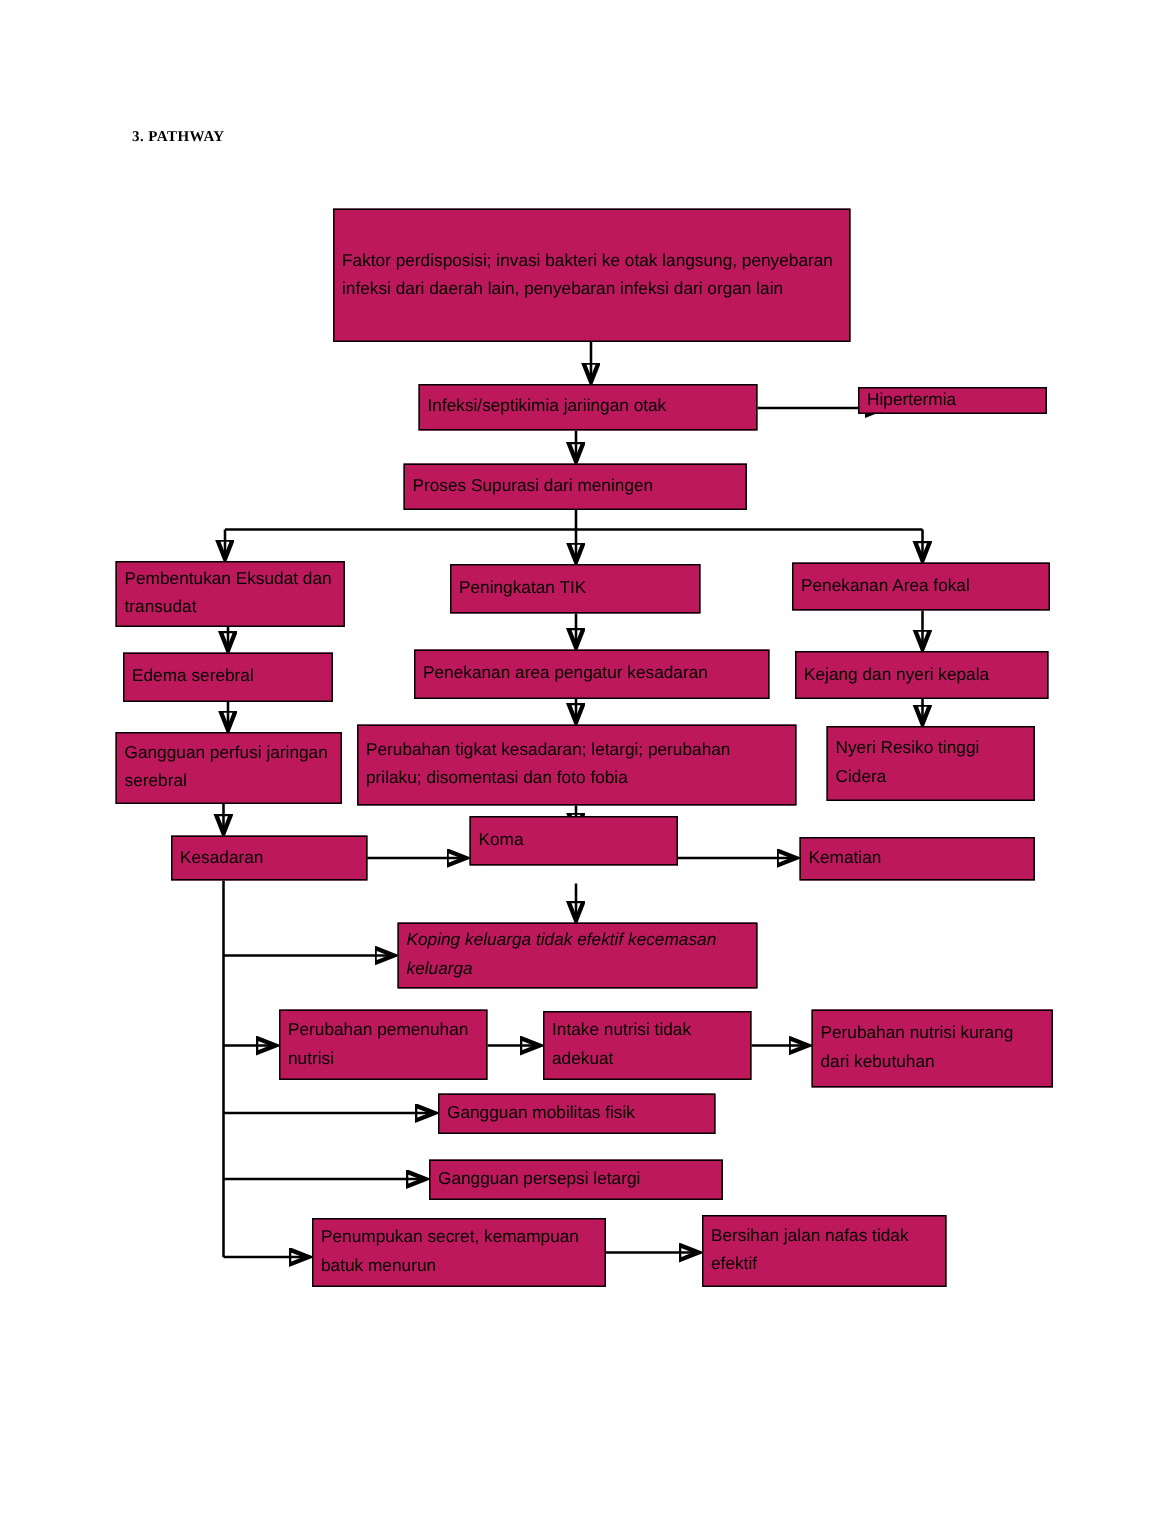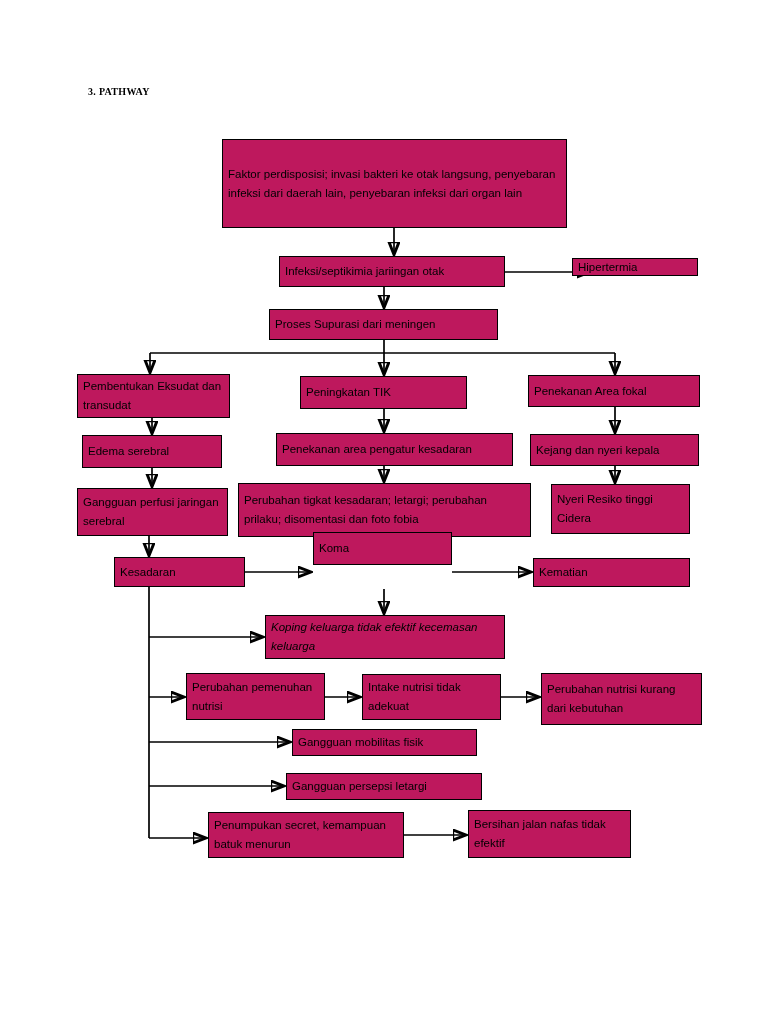--- a/index.html
+++ b/index.html
@@ -142,21 +142,21 @@
     </div>
   <div class="node" style="left: 238px; top: 483px; width: 293px; height: 54px;">
       <span>Perubahan tigkat kesadaran; letargi; perubahan prilaku; disomentasi dan foto fobia</span>
     </div>
   <div class="node" style="left: 551px; top: 484px; width: 139px; height: 50px;">
       <span>Nyeri Resiko tinggi Cidera</span>
     </div>
   <div class="node" style="left: 82px; top: 557px; width: 131px; height: 30px; margin-left: 32px;">
       <span>Kesadaran</span>
     </div>
-  <div class="node" style="left: 313px; top: 532px; width: 139px; height: 33px;">
+  <div class="node" style="left: 313px; top: 544px; width: 139px; height: 33px;">
       <span>Koma</span>
     </div>
   <div class="node" style="left: 533px; top: 558px; width: 157px; height: 29px;">
       <span>Kematian</span>
     </div>
   <div class="node" style="left: 265px; top: 615px; width: 240px; height: 44px; font-style: italic;">
       <span>Koping keluarga tidak efektif kecemasan keluarga</span>
     </div>
   <div class="node" style="left: 186px; top: 673px; width: 139px; height: 47px;">
       <span>Perubahan pemenuhan nutrisi</span>

